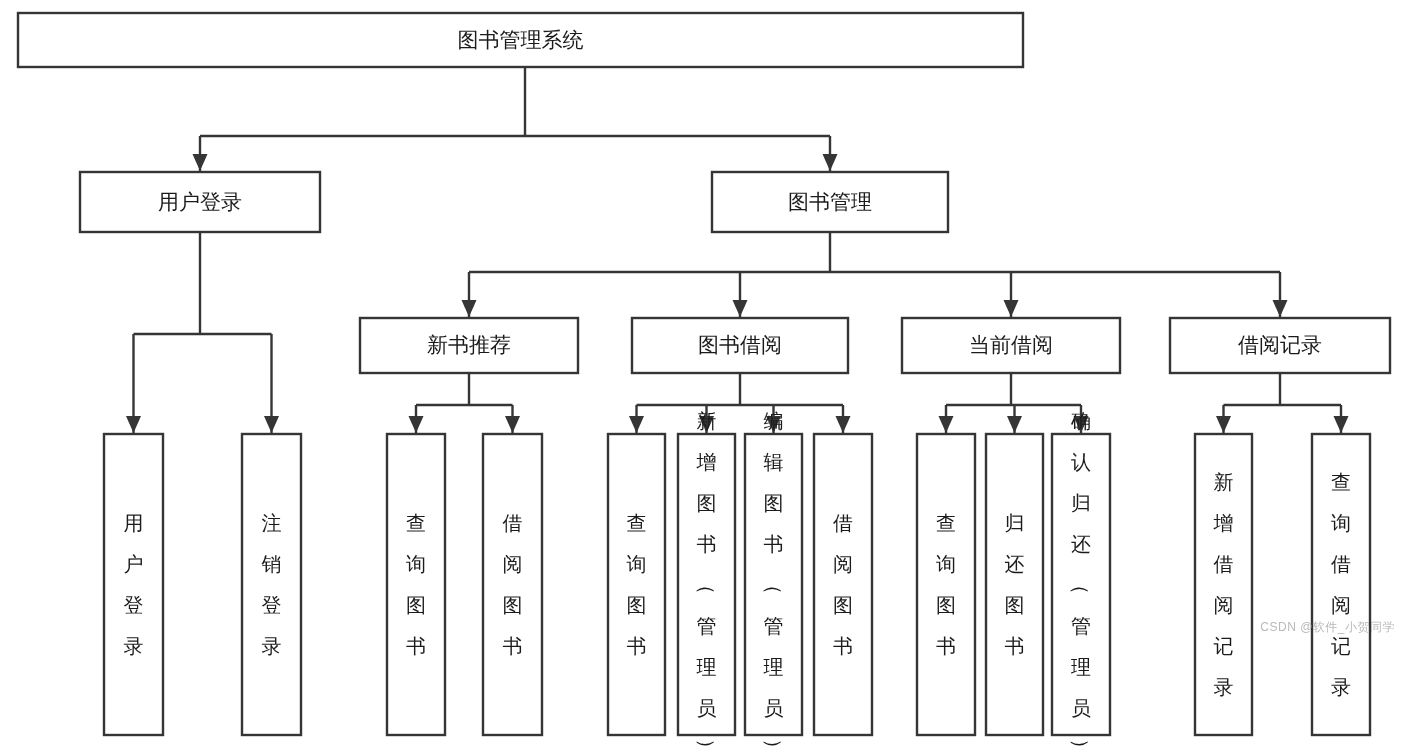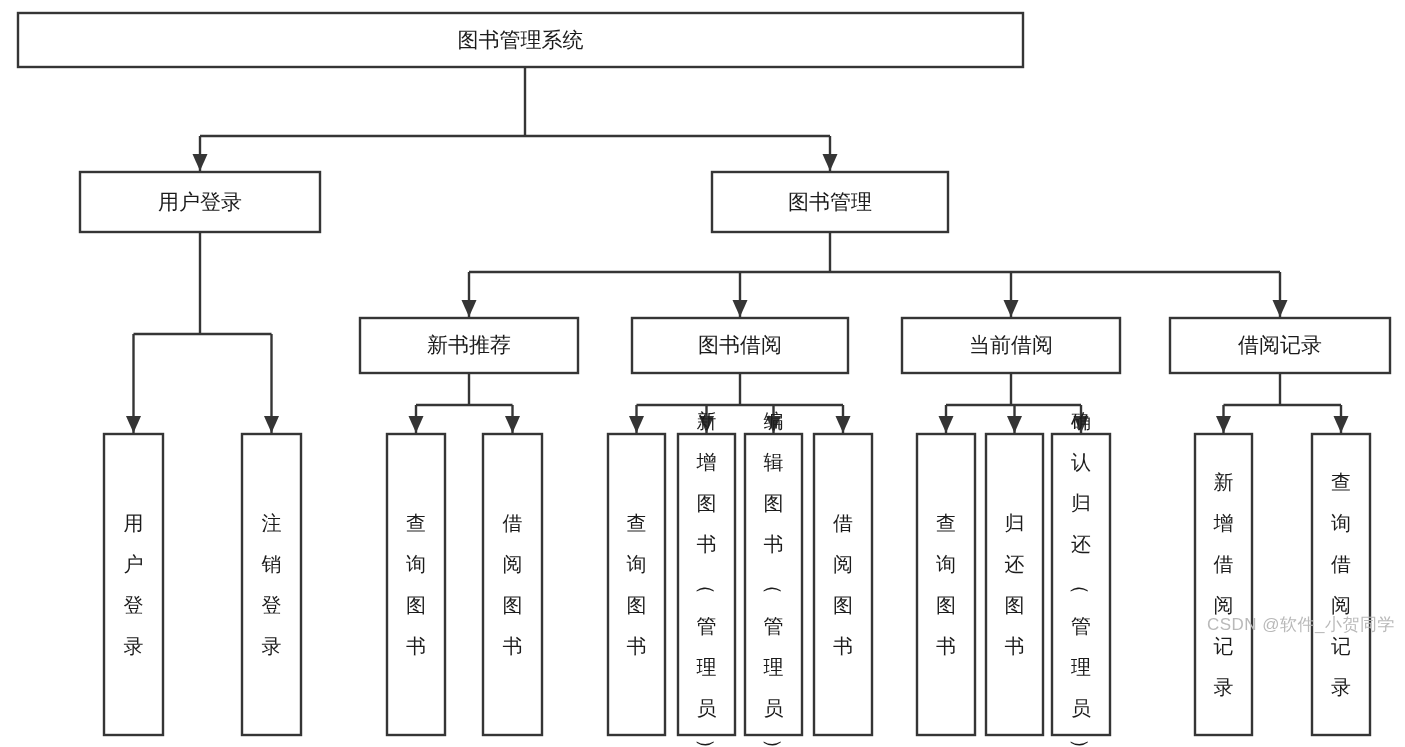--- a/index.html
+++ b/index.html
@@ -52,21 +52,21 @@
   }
   .arrow-head {
     fill: #353535;
     stroke: none;
   }
   .watermark {
     position: absolute;
     right: 10px;
     bottom: 4px;
     font-family: "Liberation Sans", "DejaVu Sans", sans-serif;
-    font-size: 17px;
+    font-size: 12px;
     color: #b9b9b9;
     letter-spacing: 0.5px;
     white-space: nowrap;
     user-select: none;
   }
 </style>
 </head>
 <body>
 
 <div id="diagram-root">

